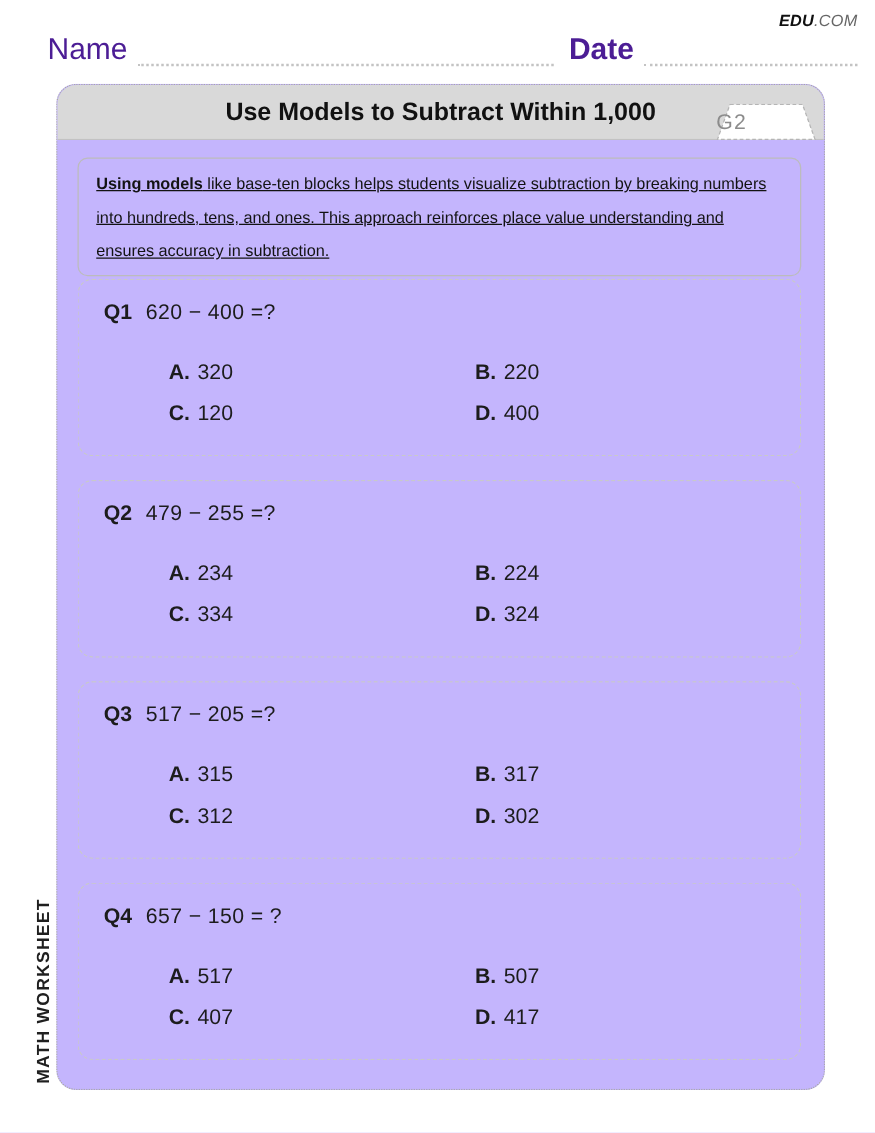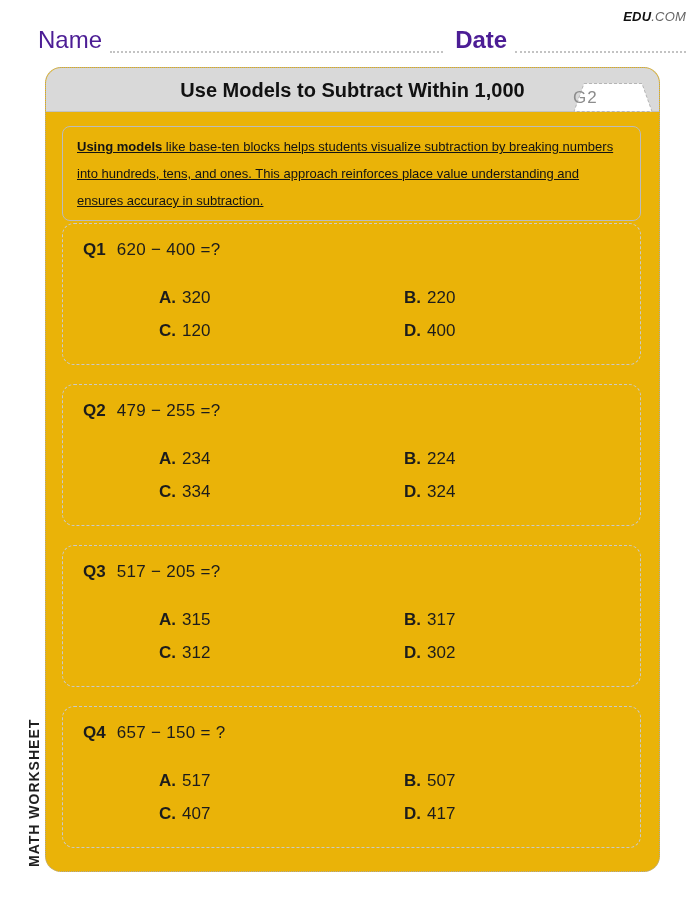--- a/index.html
+++ b/index.html
@@ -40,21 +40,21 @@
     font-size: 14px; font-weight: bold; letter-spacing: 1px;
     color: #1f1f1f; white-space: nowrap;
   }
 
   
   .sheet {
     position: absolute; left: 45px; top: 67px;
     width: 615px; height: 805px;
     border: 1px dotted #a8a8a8;
     border-radius: 16px;
-    background: #eab308;
+    background: #c4b5fd;
   }
   .sheet-header {
     position: relative;
     height: 44px;
     background: #d9d9d9;
     border-bottom: 1px solid #c2c2c2;
     border-radius: 15px 15px 0 0;
   }
   .sheet-title {
     text-align: center; line-height: 44px;
@@ -96,21 +96,21 @@
   .q-head { display: flex; align-items: flex-end; font-size: 17px; color: #1c1c1c; }
   .q-id { font-weight: bold; }
   .q-equation { margin-left: 11px; letter-spacing: 0.3px; }
   .options {
     margin: 28px 0 0 52px;
     display: grid;
     grid-template-columns: 245px auto;
     row-gap: 13px;
     font-size: 17px; color: #1c1c1c;
   }
-  .option { white-space: nowrap; margin-left: 24px; }
+  .option { white-space: nowrap; }
   .opt-letter { font-weight: bold; margin-right: 6px; }
 </style>
 </head>
 <body>
 
 <div class="brand">
   <span class="b1">EDU</span><span class="b2">.COM</span>
 </div>
 
 <div class="fields-row">

